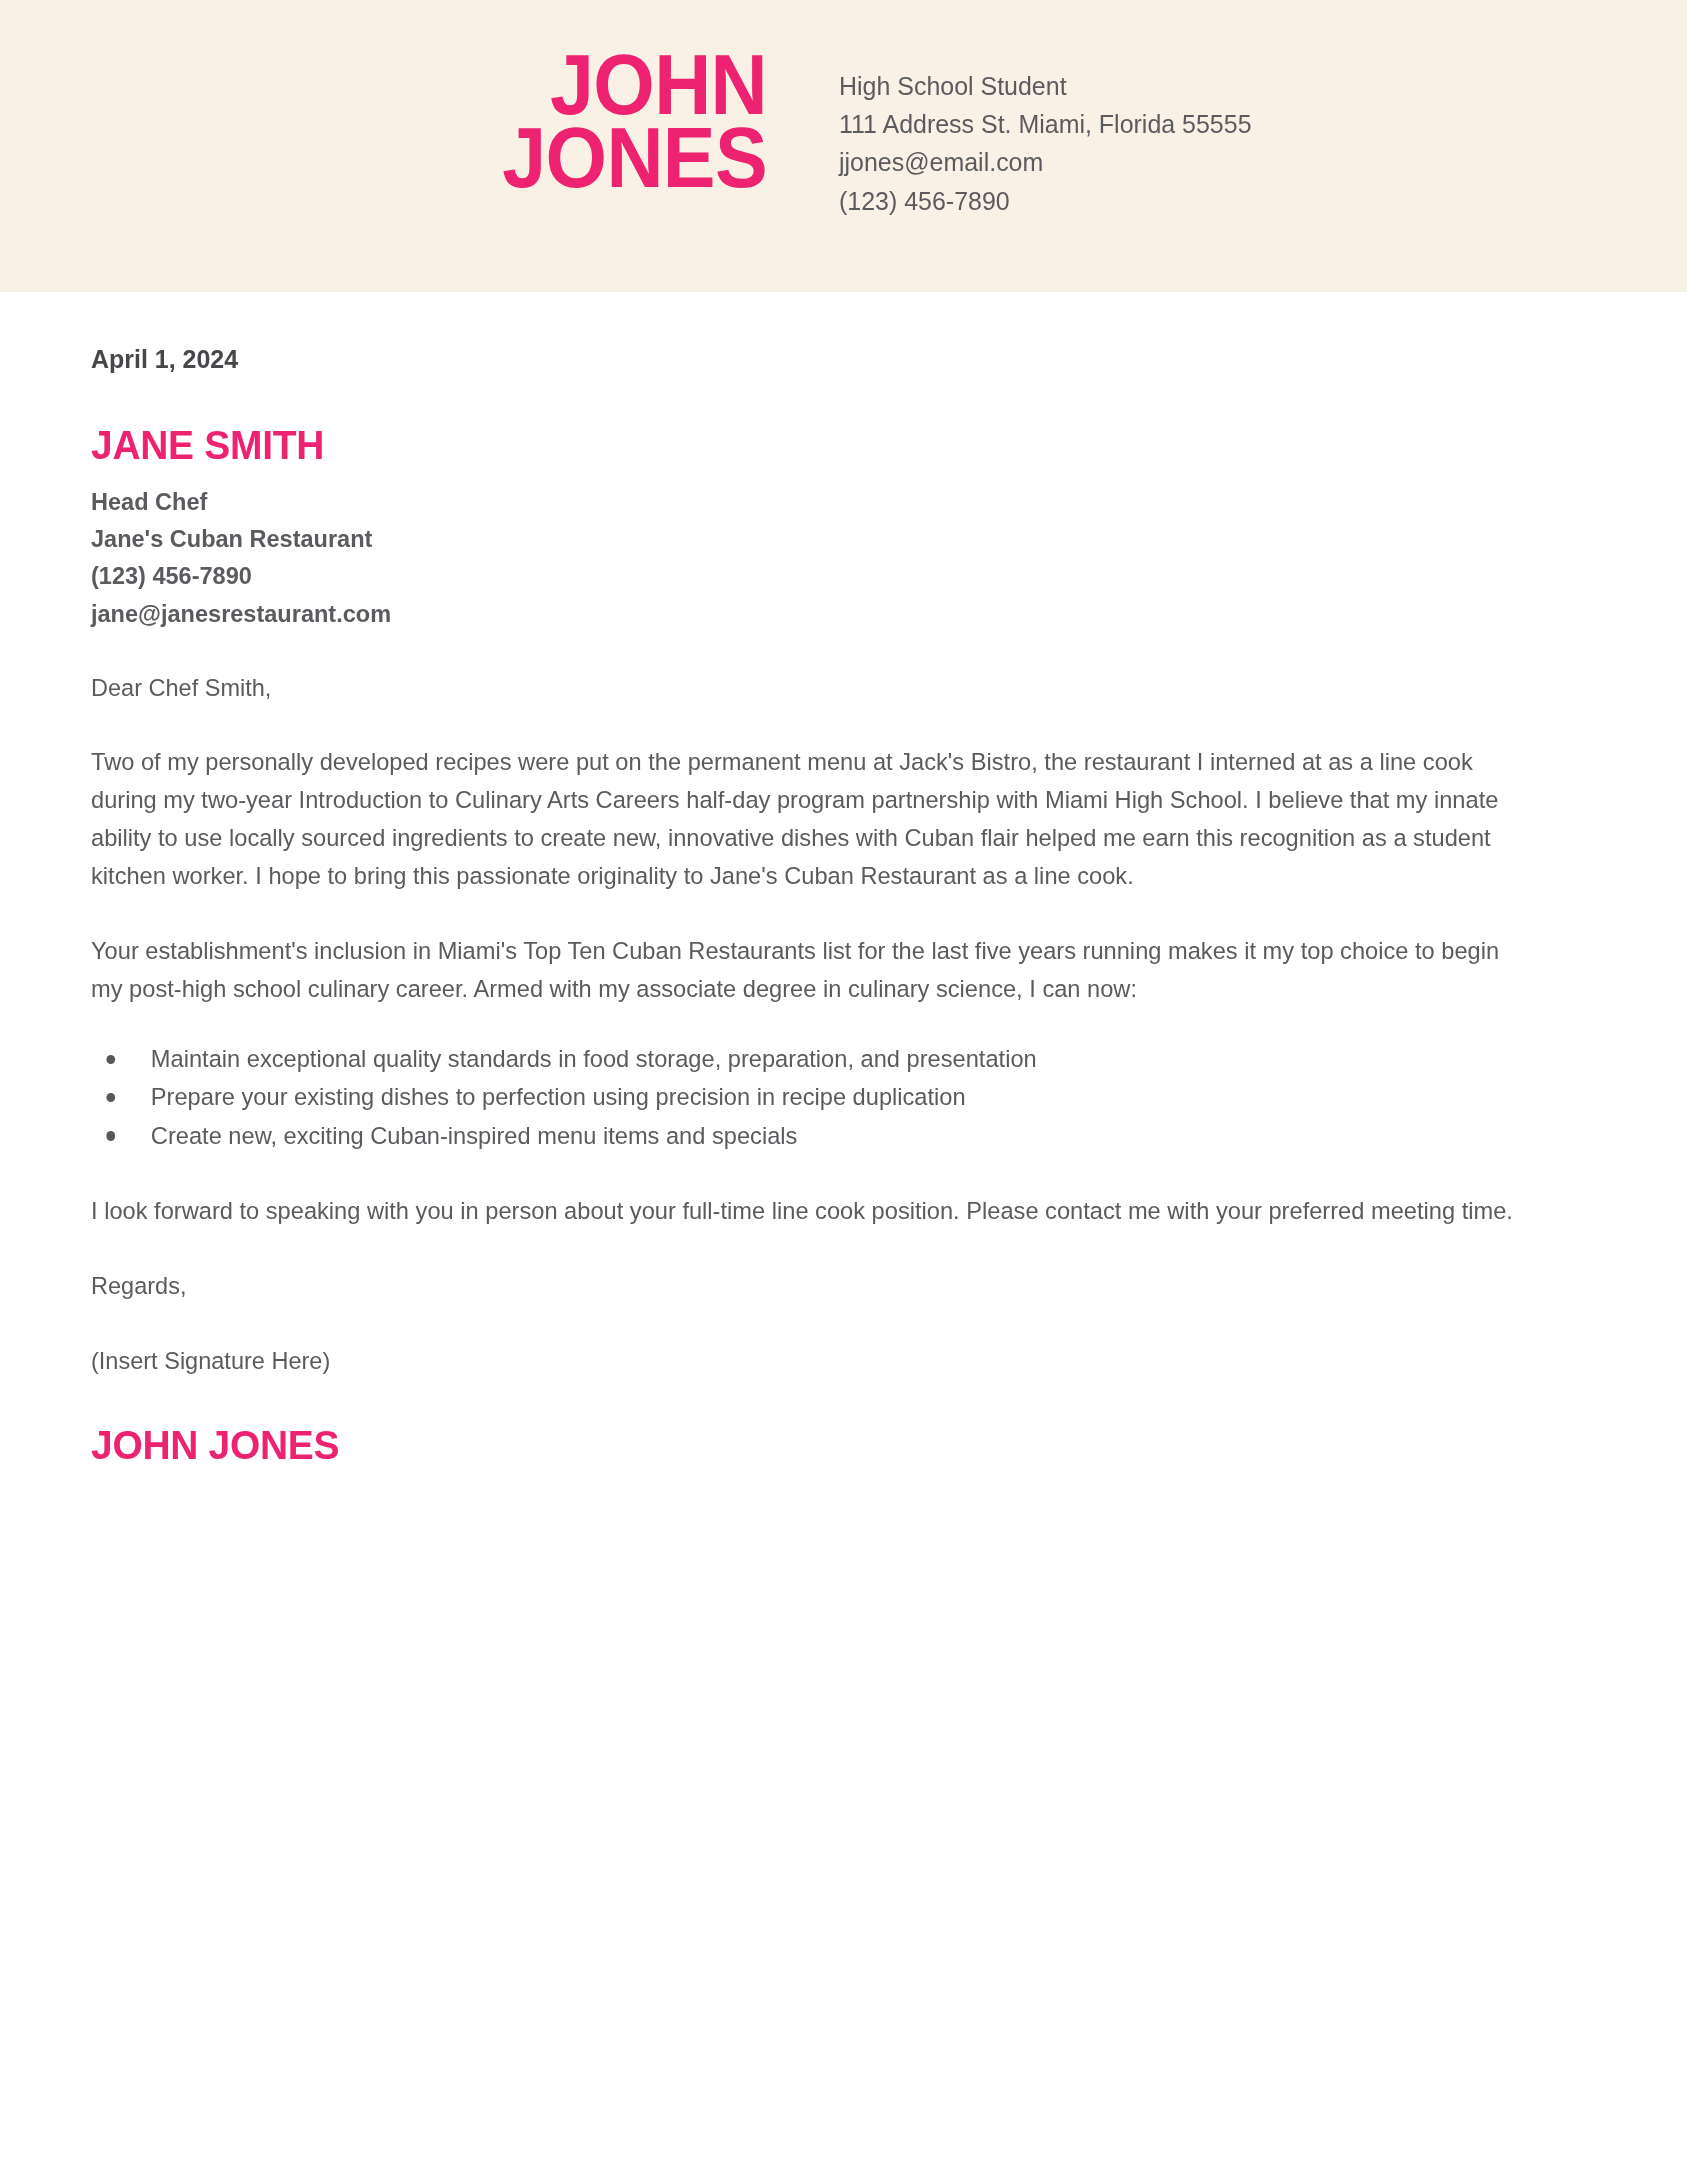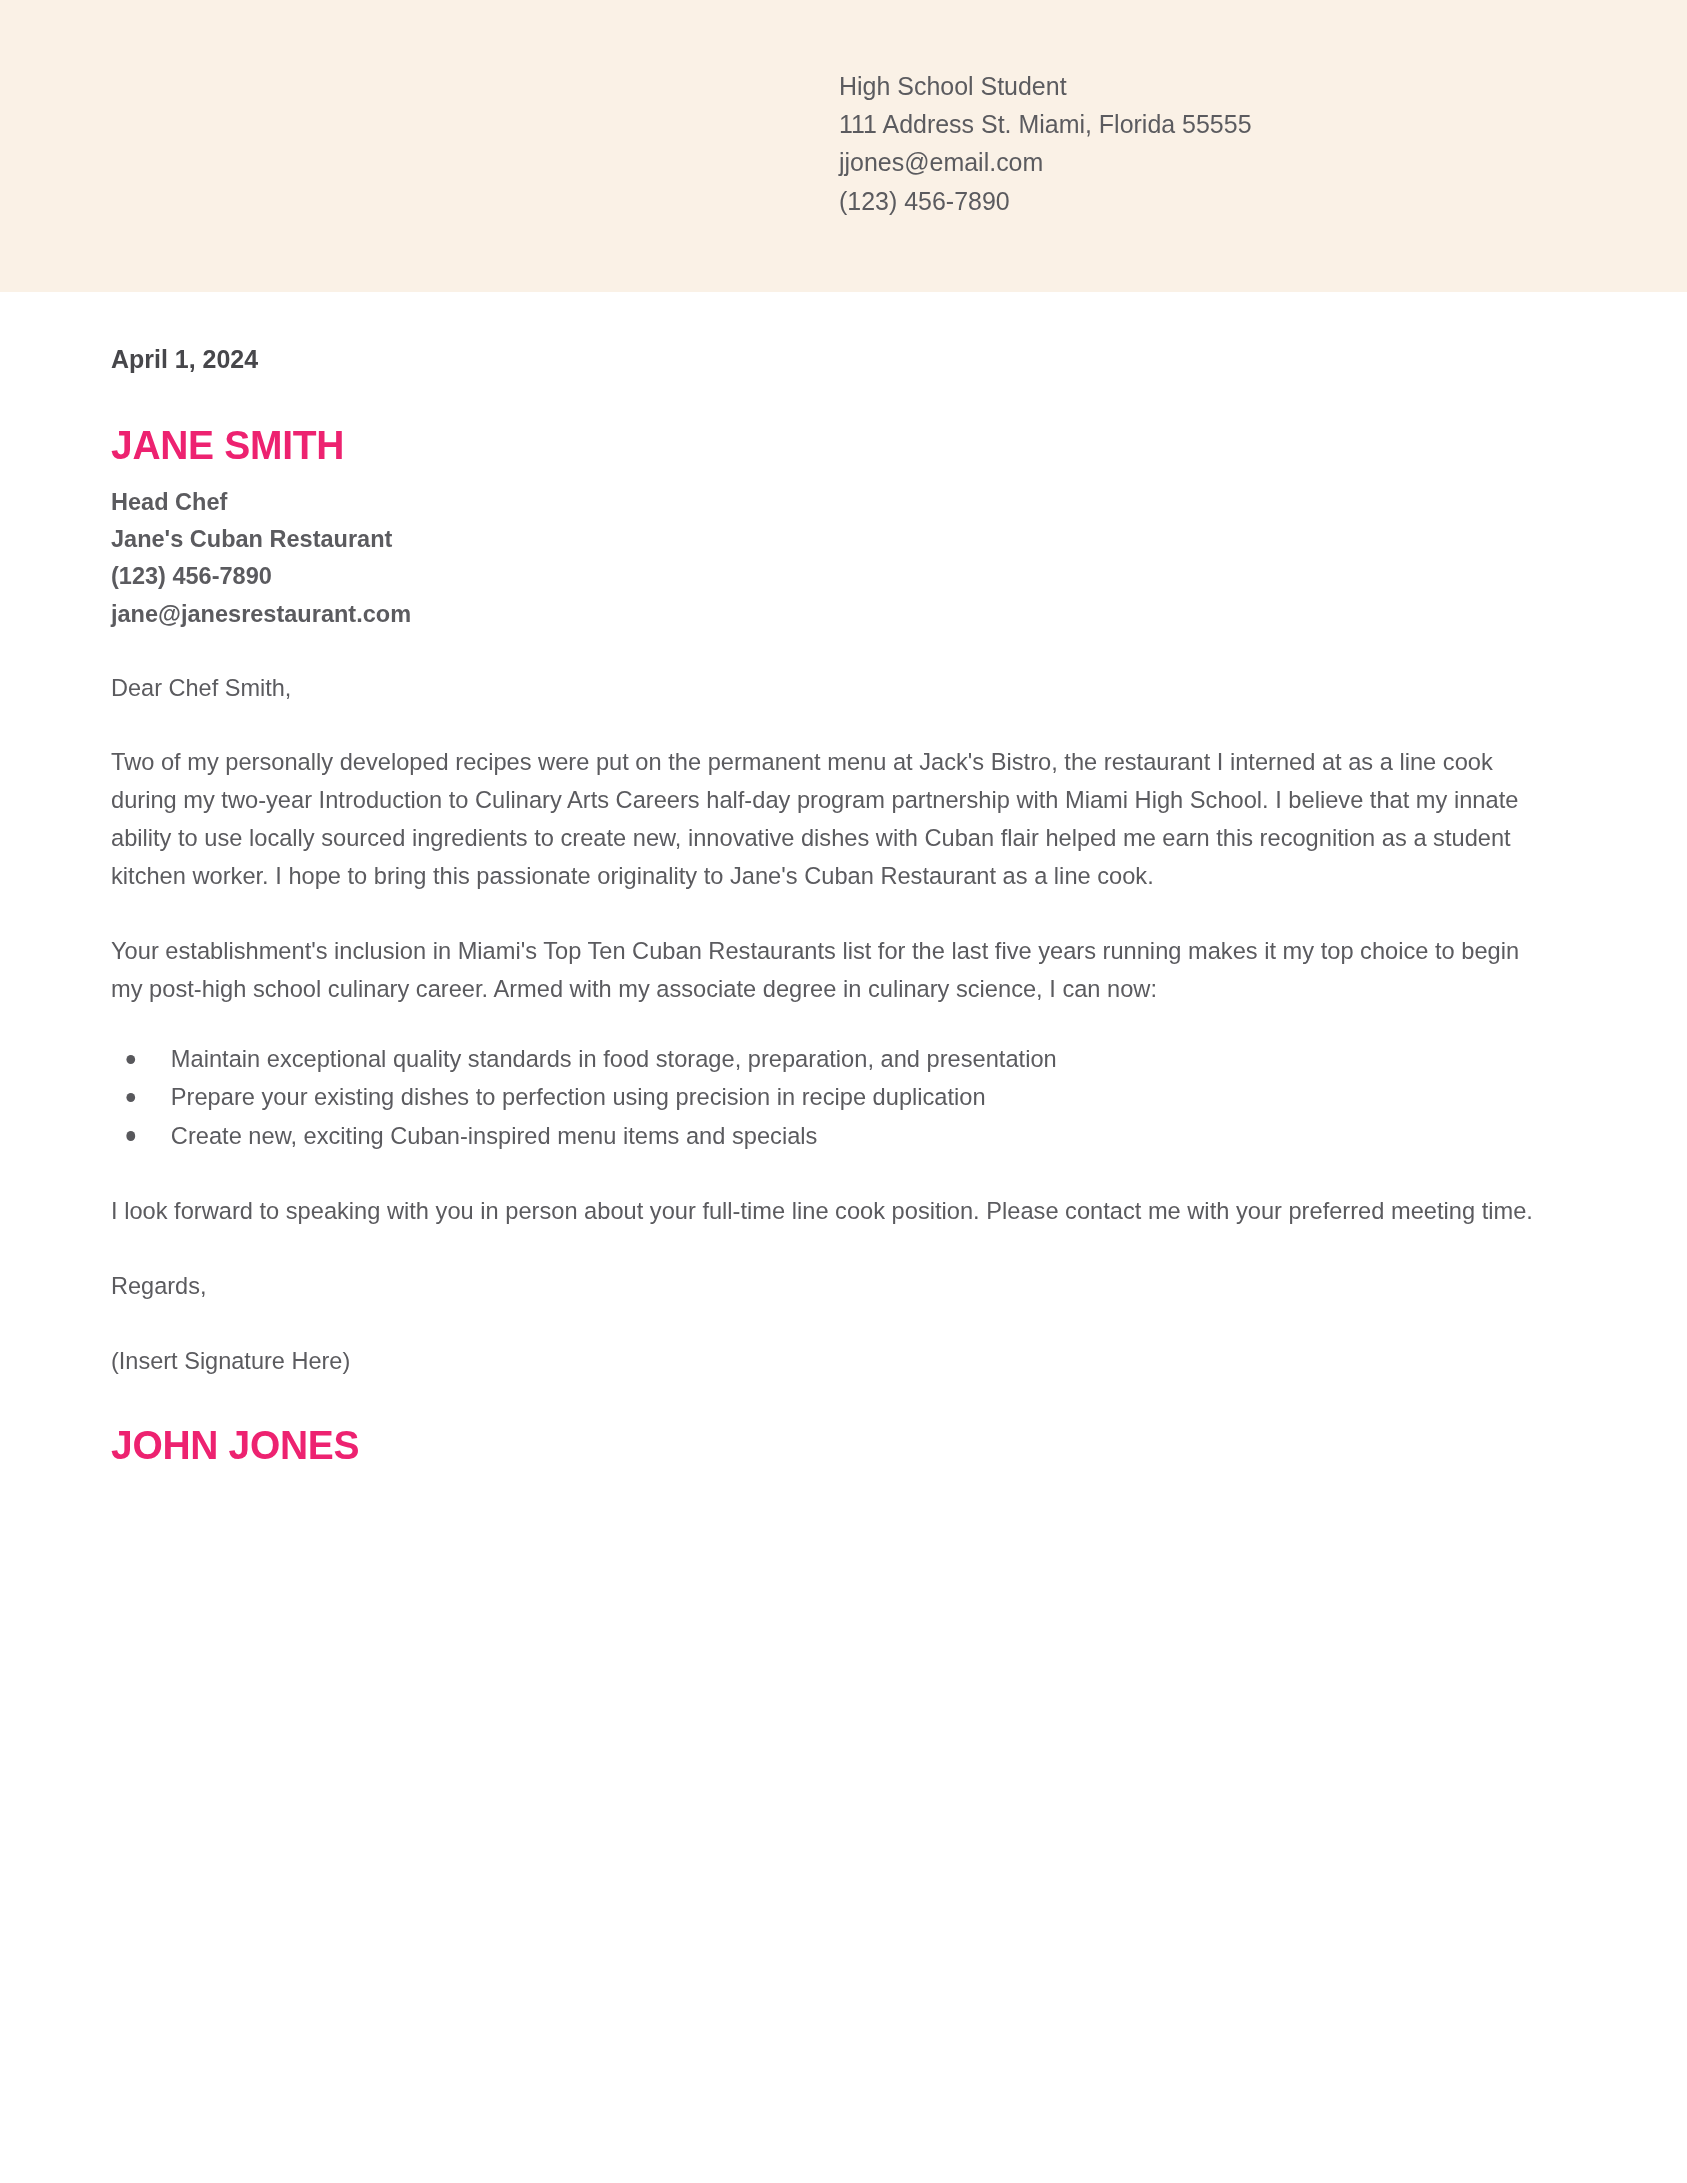--- a/index.html
+++ b/index.html
@@ -80,21 +80,20 @@
     transform: scaleX(0.96);
     transform-origin: left center;
   }
 
   
   .letter {
     position: absolute;
     left: 91px;
     top: 344px;
     width: 1495px;
-    margin-left: 20px;
   }
 
   .date {
     font-family: "Liberation Sans Narrow", "Liberation Sans", sans-serif;
     font-weight: bold;
     font-size: 26px;
     color: #47474b;
     margin: 0 0 50px 0;
     transform: scaleX(0.96);
     transform-origin: left center;
@@ -196,20 +195,24 @@
   }
 </style>
 </head>
 <body>
 
 <div class="page">
 
   <div class="header-band">
     <div class="header-inner">
 
+      <div class="name-block">
+        <span class="name-line">JOHN</span>
+        <span class="name-line">JONES</span>
+      </div>
 
       <div class="contact-block">
         <span class="contact-line">High School Student</span>
         <span class="contact-line">111 Address St. Miami, Florida 55555</span>
         <span class="contact-line">jjones@email.com</span>
         <span class="contact-line">(123) 456-7890</span>
       </div>
 
     </div>
   </div>

